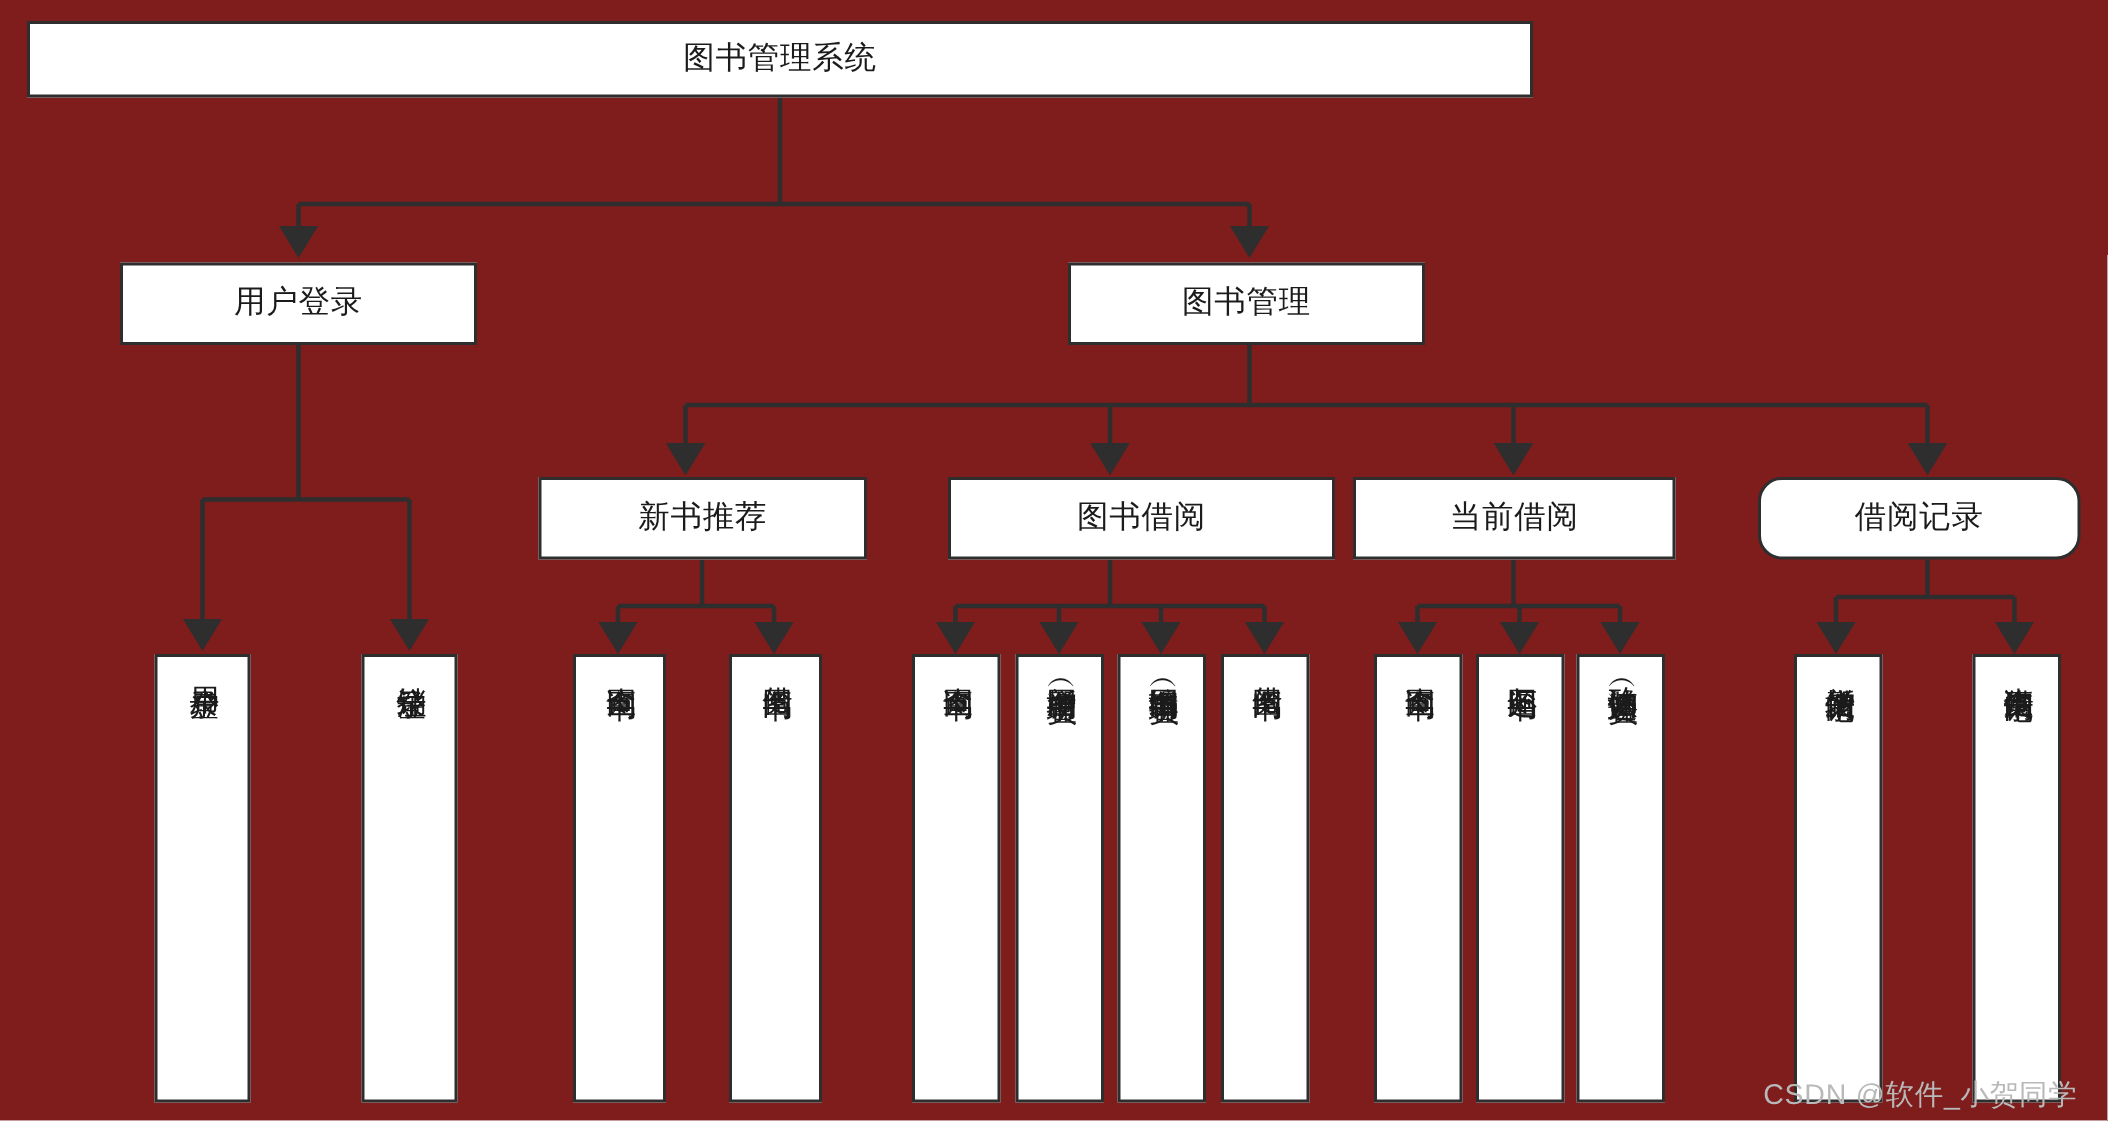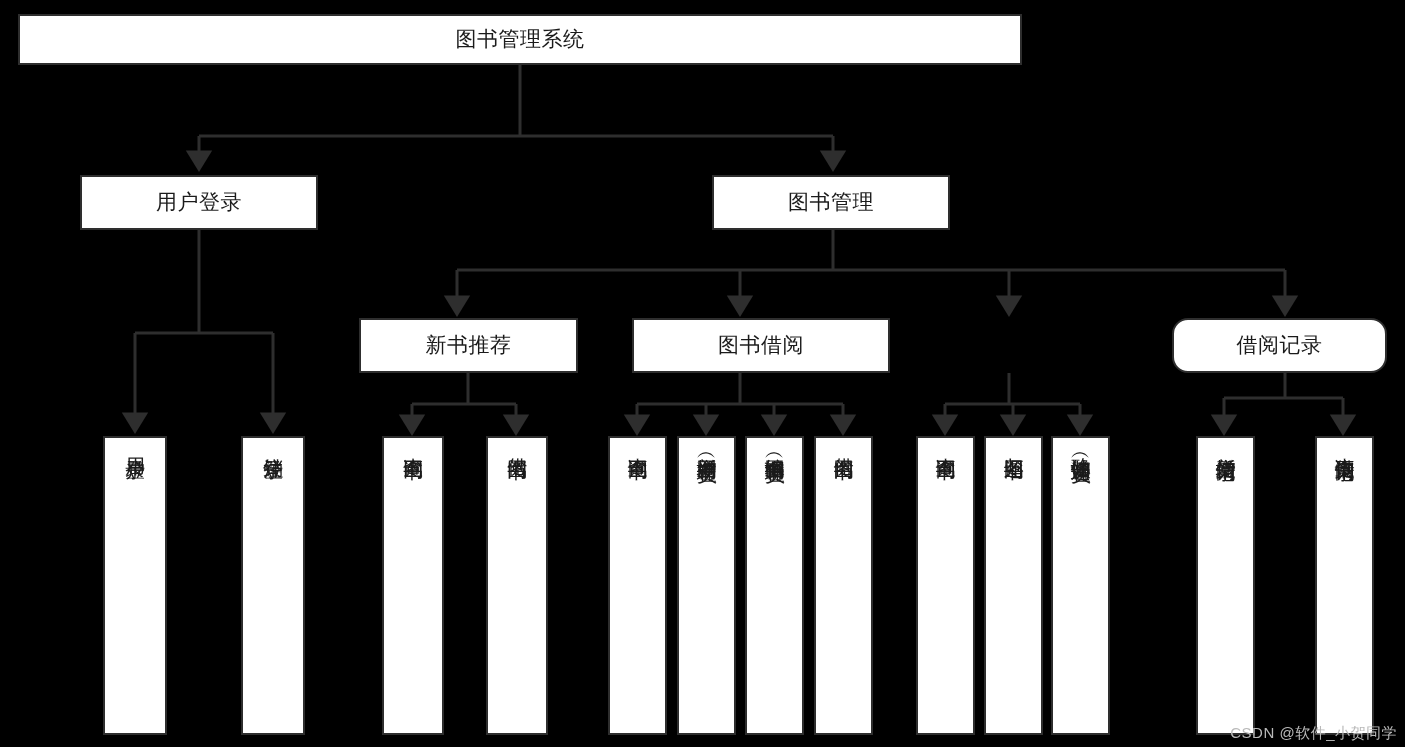--- a/index.html
+++ b/index.html
@@ -4,21 +4,21 @@
 <style>
   html, body {
     margin: 0;
     padding: 0;
     background: #ffffff;
   }
   #canvas {
     position: relative;
     width: 1405px;
     height: 747px;
-    background: #000000;
+    background: #7f1d1d;
     font-family: "Liberation Sans", "DejaVu Sans", sans-serif;
     overflow: hidden;
   }
   #svg-layer {
     position: absolute;
     left: 0;
     top: 0;
     width: 1405px;
     height: 747px;
   }
@@ -54,23 +54,23 @@
     white-space: normal;
     height: auto;
     max-height: 100%;
   }
   .leaf-center {
     align-items: center;
     padding-top: 0;
   }
   .watermark {
     position: absolute;
-    right: 8px;
+    right: 20px;
     bottom: 4px;
-    font-size: 15px;
+    font-size: 19px;
     color: #b9b9b9;
     letter-spacing: 0.5px;
     z-index: 5;
     white-space: nowrap;
     font-family: "Liberation Sans", "DejaVu Sans", sans-serif;
   }
 </style>
 </head>
 <body>
 
@@ -139,20 +139,23 @@
   </div>
 
   <div class="node" style="left:359px; top:318px; width:219px; height:55px;">
     <span class="node-label">新书推荐</span>
   </div>
 
   <div class="node" style="left:632px; top:318px; width:258px; height:55px;">
     <span class="node-label">图书借阅</span>
   </div>
 
+  <div class="node" style="left:902px; top:318px; width:215px; height:55px;">
+    <span class="node-label">当前借阅</span>
+  </div>
 
   <div class="node" style="left:1172px; top:318px; width:215px; height:55px;border-radius:16px;">
     <span class="node-label">借阅记录</span>
   </div>
 
   <div class="node leaf leaf-center" style="left:103px; top:436px; width:64px; height:299px;">
     <span class="node-label">用户登录</span>
   </div>
 
   <div class="node leaf leaf-center" style="left:241px; top:436px; width:64px; height:299px;">

